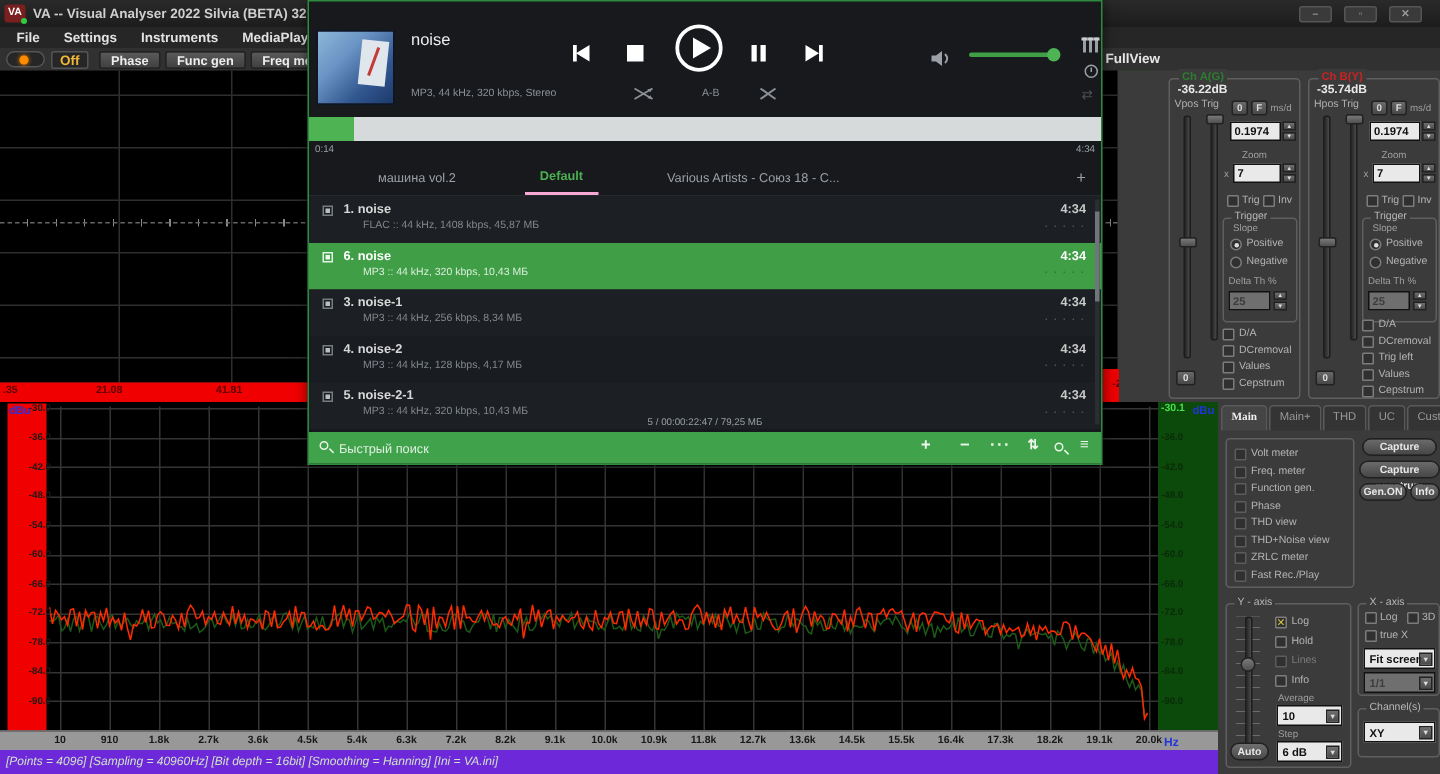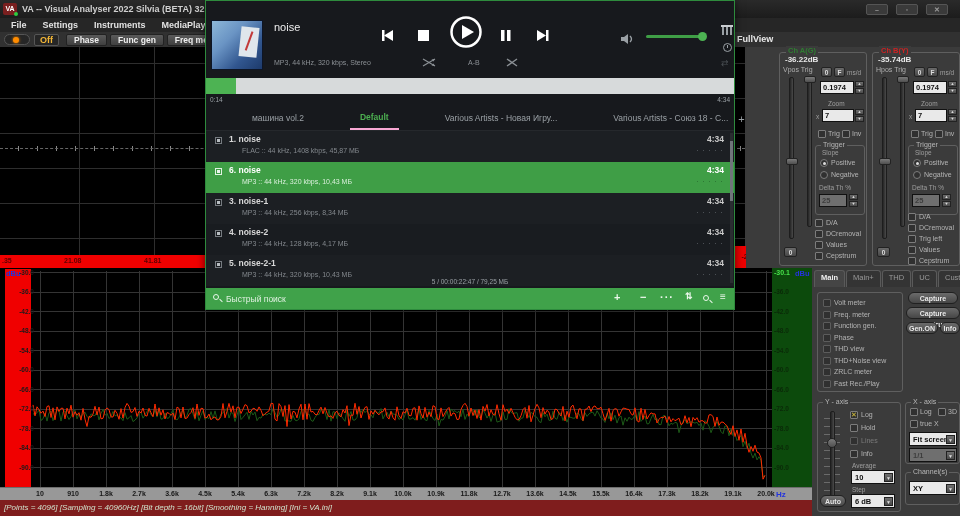--- a/index.html
+++ b/index.html
@@ -41,21 +41,21 @@
   .spec-bg{left:0;top:268px;width:772px;height:219px;background:#000;}
   .spec-redstrip{left:5px;top:269px;width:26px;height:218px;background:#f00000;}
   .spec-greenstrip{left:772px;top:268px;width:40px;height:219px;background:#0c4a0c;}
   .ylab{position:absolute;font-size:6.5px;font-weight:bold;color:#1b1b1b;width:26px;text-align:right;}
   .ylab.r{text-align:left;color:#0a2a08;}
   .dbu{font-size:7.5px;font-weight:bold;color:#2333dd;}
   .specmax{font-size:7px;font-weight:bold;color:#46e04a;}
   .spec-xaxis{left:0;top:487px;width:812px;height:13px;background:#989898;border-top:1px solid #6e6e6e;}
   .xlab{position:absolute;top:2px;width:26px;text-align:center;color:#181818;font-size:7px;font-weight:bold;}
   .hz{position:absolute;left:776px;top:2px;color:#2333dd;font-weight:bold;font-size:8px;}
-  .statusbar{left:0;top:500px;width:812px;height:16px;background:#7f1d1d;color:#cfe0cb;font-size:8px;font-style:italic;line-height:16px;padding-left:4px;}
+  .statusbar{left:0;top:500px;width:812px;height:16px;background:#6d28d9;color:#cfe0cb;font-size:8px;font-style:italic;line-height:16px;padding-left:4px;}
 
   
   .rpanel{left:746px;top:47px;width:214px;height:469px;background:#3b3b3b;}
   .groupbox{position:absolute;border:1px solid #5f5f5f;border-radius:3px;}
   .gtitle{position:absolute;top:-5px;left:5px;background:#3b3b3b;padding:0 2px;color:#b8b8b8;font-size:7px;}
   .chpanel{top:52px;width:88px;height:214px;border:1px solid #5f5f5f;border-radius:3px;background:#3b3b3b;}
   .ch-label{position:absolute;top:-7px;left:6px;font-size:7.5px;font-weight:bold;background:#3b3b3b;padding:0 2px;}
   .ch-label.g{color:#2f7d32;} .ch-label.r{color:#cc2222;}
   .ch-level{position:absolute;left:5px;top:2px;color:#e8e8e8;font-size:8px;font-weight:bold;}
   .ch-cap{position:absolute;left:3px;top:13px;color:#b0b0b0;font-size:7px;}
@@ -67,21 +67,21 @@
   .spinbox.dis{background:#6f6f6f;color:#3c3c3c;}
   .spinarrows{position:absolute;width:9px;height:13px;display:flex;flex-direction:column;gap:1px;}
   .spinarrows b{flex:1;background:linear-gradient(#6f6f6f,#4a4a4a);border:1px solid #222;color:#ddd;font-size:4px;line-height:4px;text-align:center;}
   .chk{position:absolute;width:8px;height:8px;background:#303030;border:1px solid #7c7c7c;border-radius:1px;}
   .chk.x:after{content:"✕";position:absolute;left:0px;top:-1px;font-size:7px;color:#d9c43c;}
   .radio{position:absolute;width:8px;height:8px;border-radius:50%;background:#303030;border:1px solid #7c7c7c;}
   .radio.sel:after{content:"";position:absolute;left:2px;top:2px;width:3px;height:3px;border-radius:50%;background:#ddd;}
   .optlbl{position:absolute;color:#b4b4b4;font-size:7px;}
   .tabstrip{left:814px;top:270px;width:146px;height:17px;display:flex;}
   .rtab{flex:0 0 auto;padding:2px 6px;background:#343434;border:1px solid #5a5a5a;border-bottom:none;color:#9a9a9a;font-size:7.5px;border-radius:3px 3px 0 0;margin-right:1px;}
-  .rtab.active{background:#454545;color:#f0f0f0;font-weight:bold;}
+  .rtab.active{background:#454545;color:#f0f0f0;font-weight:bold;font-family:Liberation Serif, serif;}
   .capbtn{position:absolute;background:linear-gradient(#6b6b6b,#464646);border:1px solid #202020;border-radius:6px;color:#e8e8e8;font-size:7px;font-weight:bold;text-align:center;}
   .fieldval{position:absolute;width:32px;height:13px;background:#e9e9e9;border:1px solid #111;color:#111;font-size:8px;font-weight:bold;line-height:12px;padding-left:3px;}
   .drop{position:absolute;height:14px;background:#e9e9e9;border:1px solid #111;color:#111;font-size:7.5px;font-weight:bold;line-height:13px;padding-left:3px;}
   .drop.dis{background:#6f6f6f;color:#3e3e3e;}
   .drop .arr{position:absolute;right:1px;top:2px;width:9px;height:9px;background:linear-gradient(#707070,#4a4a4a);border:1px solid #222;color:#ddd;font-size:5px;line-height:8px;text-align:center;}
   .slider-ticks{position:absolute;width:16px;background:repeating-linear-gradient(#3b3b3b 0 7px,#6a6a6a 7px 8px);}
   .autobtn{position:absolute;background:linear-gradient(#707070,#484848);border:1px solid #202020;border-radius:7px;color:#e6e6e6;font-size:7px;font-weight:bold;text-align:center;}
 
   
   .aimp{left:205px;top:0;width:530px;height:310px;background:#17191d;border:1px solid #2e8b3d;box-shadow:0 0 8px rgba(0,0,0,.6);}
@@ -578,21 +578,20 @@
 
     <div class="a-prog">
         <div class="a-progfill"></div>
       </div>
     <span class="a-time" style="left:4px">0:14</span>
     <span class="a-time" style="right:4px">4:34</span>
 
     <div class="a-tabs" id="aimp-tabs">
         <span class="a-tab" style="position: relative;">машина vol.2</span>
         <span class="a-tab active" style="position: relative;">Default</span>
-        <span class="a-tab" style="position: relative;">Various Artists - Новая Игру...</span>
         <span class="a-tab" style="position: relative;">Various Artists - Союз 18 - С...</span>
         <span class="a-tabplus">+</span>
       </div>
     <div class="trackrow" style="top: 130px;">
         <span class="t-chk"></span>
         <span class="t-title">1. noise</span>
         <span class="t-info">FLAC :: 44 kHz, 1408 kbps, 45,87 МБ</span>
         <span class="t-dur">4:34</span>
         <span class="t-dots">·····</span>
       </div>

